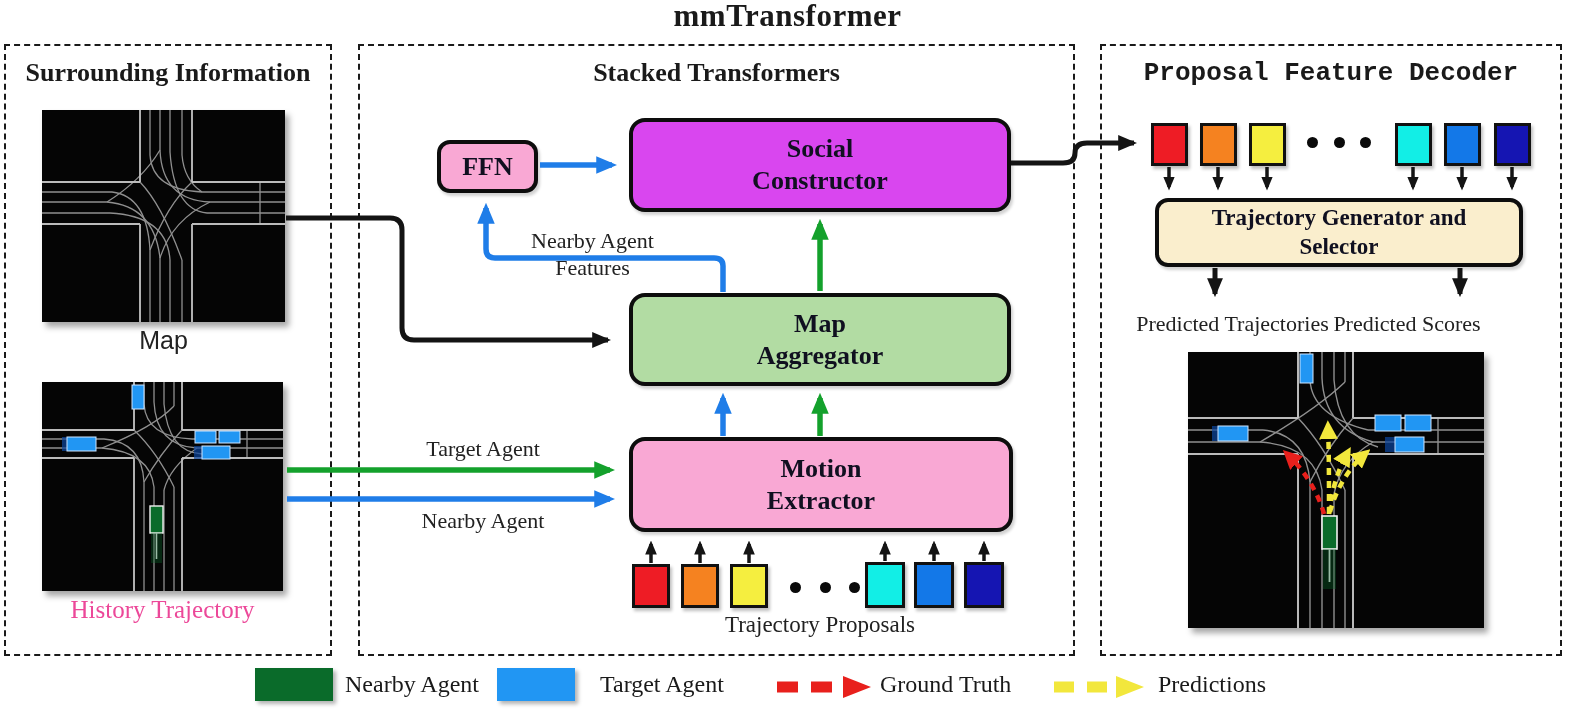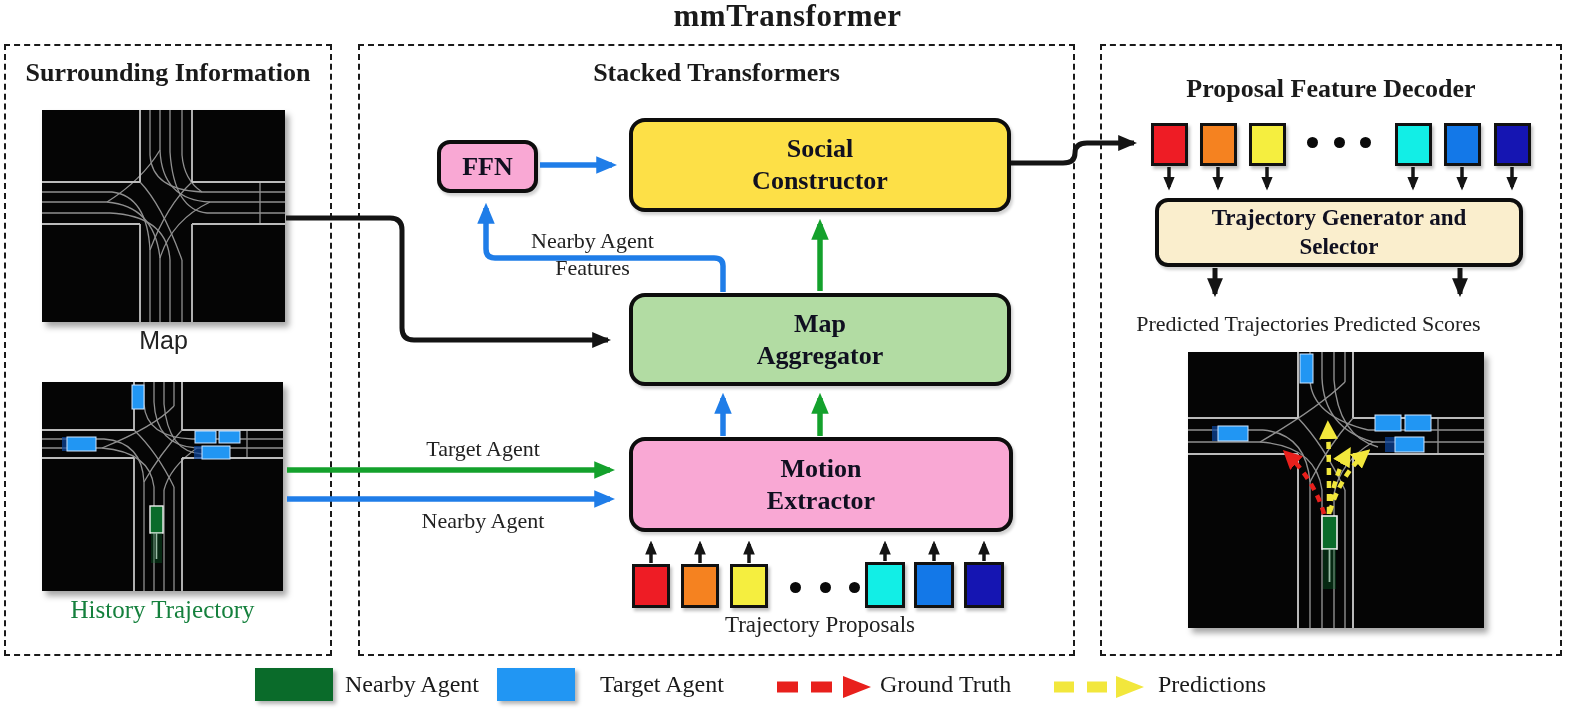--- a/index.html
+++ b/index.html
@@ -13,21 +13,21 @@
     font-size:31px;font-weight:bold;letter-spacing:.5px;
   }
   .panel{
     border:2.5px dashed #1a1a1a;background:transparent;box-sizing:border-box;
   }
   .panel-header{
     font-size:26px;font-weight:bold;text-align:center;white-space:nowrap;
   }
   .img-shadow{box-shadow:4px 5px 6px rgba(0,0,0,.35);background:#000;}
   .caption-sans{font-family:"Liberation Sans","DejaVu Sans",sans-serif;font-size:25px;text-align:center;color:#222;}
-  .caption-serif{font-size:25px;text-align:center;color:#15803d;}
+  .caption-serif{font-size:25px;text-align:center;color:#ec4899;}
   .node{
     box-sizing:border-box;border:4.5px solid #0d0d0d;border-radius:16px;
     display:flex;align-items:center;justify-content:center;text-align:center;
     font-weight:bold;font-size:26px;line-height:1.22;color:#101020;
     box-shadow:2px 3px 3px rgba(0,0,0,.18);
   }
   .node-small{border-radius:13px;font-size:26px;}
   .lbl{font-size:22px;text-align:center;color:#222;line-height:1.22;}
   .sq{
     box-sizing:border-box;border:3px solid #111;box-shadow:2px 3px 3px rgba(0,0,0,.25);
@@ -43,21 +43,21 @@
 <div id="stage">
 
   <div class="abs title">mmTransformer</div>
 
   <div class="abs panel" style="left:4px;top:44px;width:328px;height:612px;"></div>
   <div class="abs panel" style="left:358px;top:44px;width:717px;height:612px;"></div>
   <div class="abs panel" style="left:1100px;top:44px;width:462px;height:612px;"></div>
 
   <div class="abs panel-header" style="left:4px;top:58px;width:328px;">Surrounding Information</div>
   <div class="abs panel-header" style="left:358px;top:58px;width:717px;">Stacked Transformers</div>
-  <div class="abs panel-header" style="left:1100px;top:74px;width:462px;">Proposal Feature Decoder</div>
+  <div class="abs panel-header" style="left:1100px;top:58px;width:462px;font-family:Liberation Mono, monospace;">Proposal Feature Decoder</div>
 
   <div class="abs img-shadow" style="left:42px;top:110px;width:243px;height:212px;">
     <svg width="243" height="212" viewBox="0 0 243 212">
       <rect x="0" y="0" width="243" height="212" fill="#050505"></rect>
       <g stroke="#9f9f9f" stroke-width="1.3" fill="none" opacity="0.9">
         <path d="M0,72 H98 M150,72 H243"></path>
         <path d="M0,82 H70 M160,82 H243"></path>
         <path d="M0,92 H65 M168,92 H243"></path>
         <path d="M0,103 H68 M165,103 H243"></path>
         <path d="M0,114 H98 M150,114 H243"></path>
@@ -134,21 +134,21 @@
         <rect x="109" y="151" width="11" height="30" fill="#0a6b2a" opacity="0.35"></rect>
       </g>
     </svg>
   </div>
   <div class="abs caption-serif" style="left:42px;top:596px;width:241px;">History Trajectory</div>
 
   <div class="abs node node-small" style="left: 437px; top: 140px; width: 101px; height: 53px; background-color: #f9a8d4;">
     <span>FFN</span>
   </div>
 
-  <div class="abs node" style="left: 629px; top: 118px; width: 382px; height: 94px; background-color: #fde047;">
+  <div class="abs node" style="left: 629px; top: 118px; width: 382px; height: 94px; background-color: #d946ef;">
     <span>
       <span style="display:block">Social</span>
       <span style="display:block">Constructor</span>
     </span>
   </div>
 
   <div class="abs node" style="left: 629px; top: 293px; width: 382px; height: 93px; background-color: rgb(178, 220, 163);">
     <span>
       <span style="display:block">Map</span>
       <span style="display:block">Aggregator</span>

